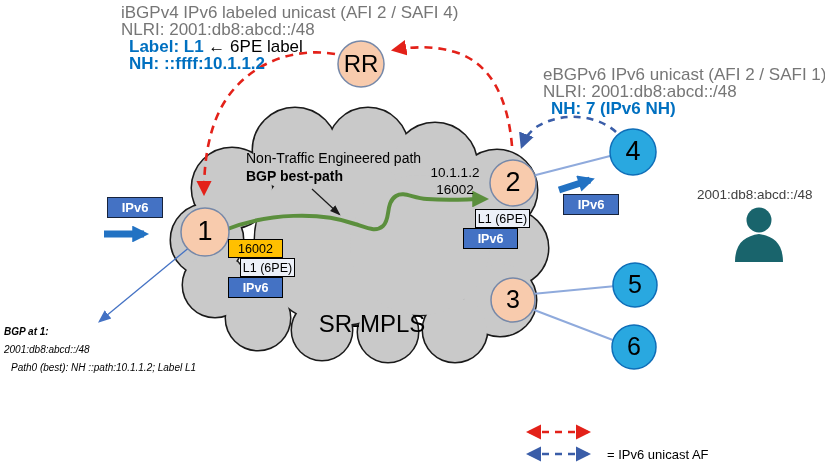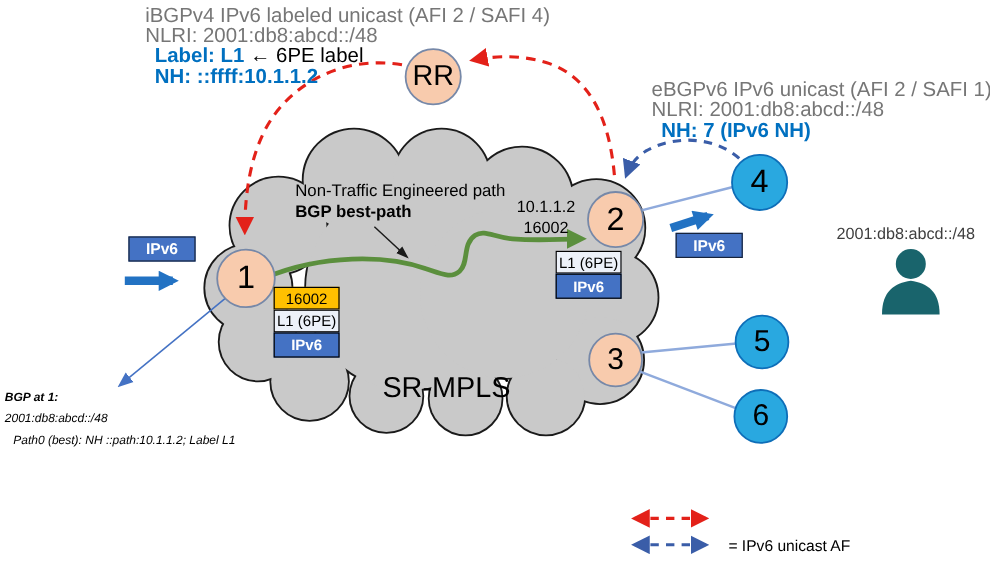--- a/index.html
+++ b/index.html
@@ -8,21 +8,21 @@
   #gfx{position:absolute;left:0;top:0;}
   .abs{position:absolute;}
   .gray{color:#767676;}
   .bluebold{color:#0070C0;font-weight:bold;}
   .annot{font-size:17px;line-height:17px;white-space:nowrap;}
   .indent{padding-left:8px;}
   .stackbox{position:absolute;width:53px;height:17px;border:1px solid #000;
             display:flex;align-items:center;justify-content:center;
             font-size:12.5px;white-space:nowrap;}
   .box-orange{background:#FFC000;color:#000;}
-  .box-light{background:#EDF1F9;color:#000;}
+  .box-light{background:#EDF1F9;color:#000;margin-left:12px;}
   .box-blue{background:#4472C4;color:#fff;font-weight:bold;}
   .ipv6box{position:absolute;width:54px;height:19px;background:#4472C4;border:1.5px solid #17233b;
            display:flex;align-items:center;justify-content:center;color:#fff;
            font-weight:bold;font-size:13px;}
   .nodenum{position:absolute;transform:translate(-50%,-54%);font-size:27px;color:#000;
            white-space:nowrap;}
   .legendtext{font-size:13px;white-space:nowrap;color:#000;}
 </style>
 </head>
 <body>

